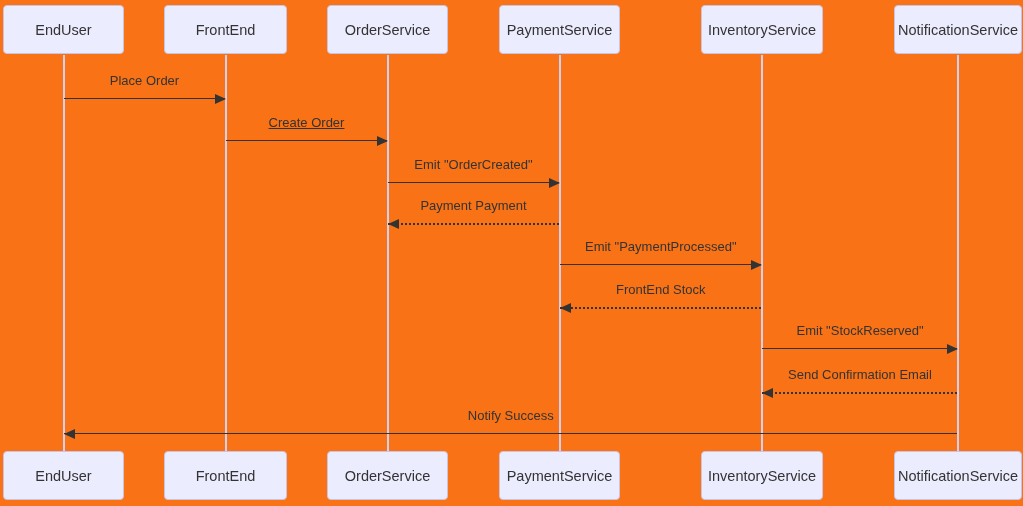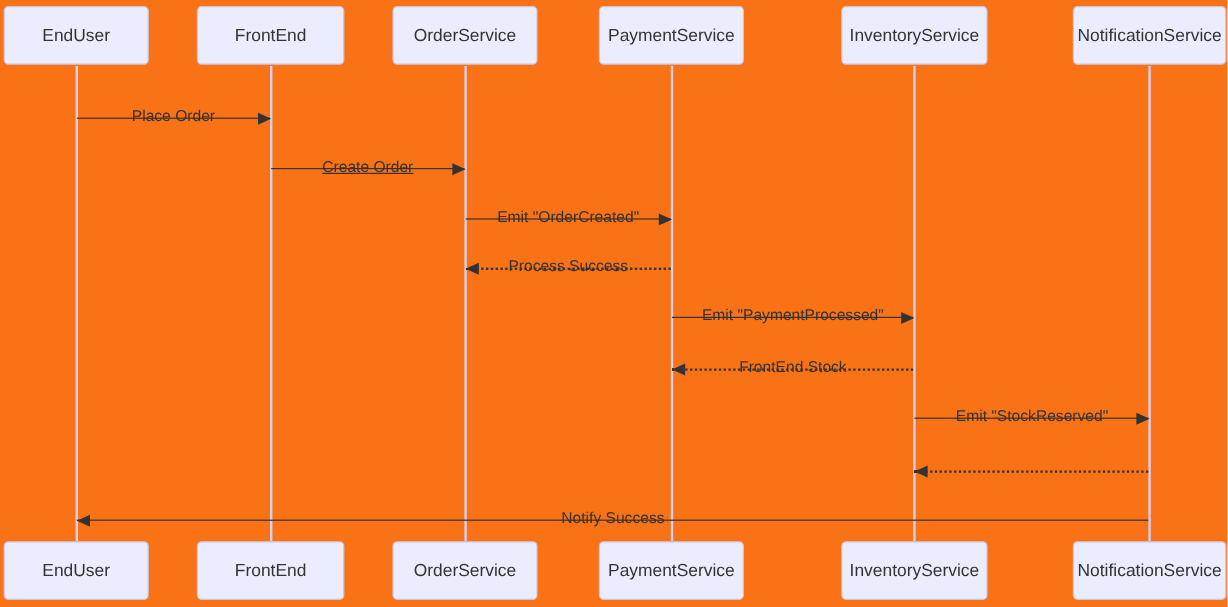--- a/index.html
+++ b/index.html
@@ -34,21 +34,20 @@
     font-size: 14.5px;
     color: #333333;
     box-sizing: border-box;
   }
   .msg-label {
     position: absolute;
     transform: translateX(-50%);
     font-size: 13px;
     color: #333333;
     white-space: nowrap;
-    margin-top: 16px;
   }
   .msg-line {
     position: absolute;
     height: 0;
   }
   .msg-line.solid { border-top: 1.5px solid #333333; }
   .msg-line.dashed { border-top: 2px dotted #333333; }
   .arrow-head {
     position: absolute;
     width: 0;
@@ -107,30 +106,31 @@
     </div>
     <div class="msg-label" style="left: 144.5px; top: 73px;">Place Order</div>
     <div class="msg-line solid" style="left: 63.5px; top: 98px; width: 161px;"></div>
     <div class="arrow-head right" style="top: 94px; left: 214.5px;"></div>
     <div class="msg-label" style="left: 306.5px; top: 115px; text-decoration: underline;">Create Order</div>
     <div class="msg-line solid" style="left: 225.5px; top: 140px; width: 161px;"></div>
     <div class="arrow-head right" style="top: 136px; left: 376.5px;"></div>
     <div class="msg-label" style="left: 473.5px; top: 157px;">Emit "OrderCreated"</div>
     <div class="msg-line solid" style="left: 387.5px; top: 182px; width: 171px;"></div>
     <div class="arrow-head right" style="top: 178px; left: 548.5px;"></div>
-    <div class="msg-label" style="left: 473.5px; top: 198px;">Process Success</div>
+    <div class="msg-label" style="left: 473.5px; top: 198px;">Payment Payment</div>
     <div class="msg-line dashed" style="left: 387.5px; top: 223px; width: 171px;"></div>
     <div class="arrow-head left" style="top: 219px; left: 387.5px;"></div>
     <div class="msg-label" style="left: 660.75px; top: 239px;">Emit "PaymentProcessed"</div>
     <div class="msg-line solid" style="left: 559.5px; top: 264px; width: 201.5px;"></div>
     <div class="arrow-head right" style="top: 260px; left: 751px;"></div>
     <div class="msg-label" style="left: 660.75px; top: 282px;">FrontEnd Stock</div>
     <div class="msg-line dashed" style="left: 559.5px; top: 307px; width: 201.5px;"></div>
     <div class="arrow-head left" style="top: 303px; left: 559.5px;"></div>
     <div class="msg-label" style="left: 860px; top: 323px;">Emit "StockReserved"</div>
     <div class="msg-line solid" style="left: 762px; top: 348px; width: 195px;"></div>
     <div class="arrow-head right" style="top: 344px; left: 947px;"></div>
+    <div class="msg-label" style="left: 860px; top: 367px;">Send Confirmation Email</div>
     <div class="msg-line dashed" style="left: 762px; top: 392px; width: 195px;"></div>
     <div class="arrow-head left" style="top: 388px; left: 762px;"></div>
     <div class="msg-label" style="left: 510.75px; top: 408px;">Notify Success</div>
     <div class="msg-line solid" style="left: 63.5px; top: 433px; width: 893.5px;"></div>
     <div class="arrow-head left" style="top: 429px; left: 63.5px;"></div>
   </div>
 
 </body></html>

